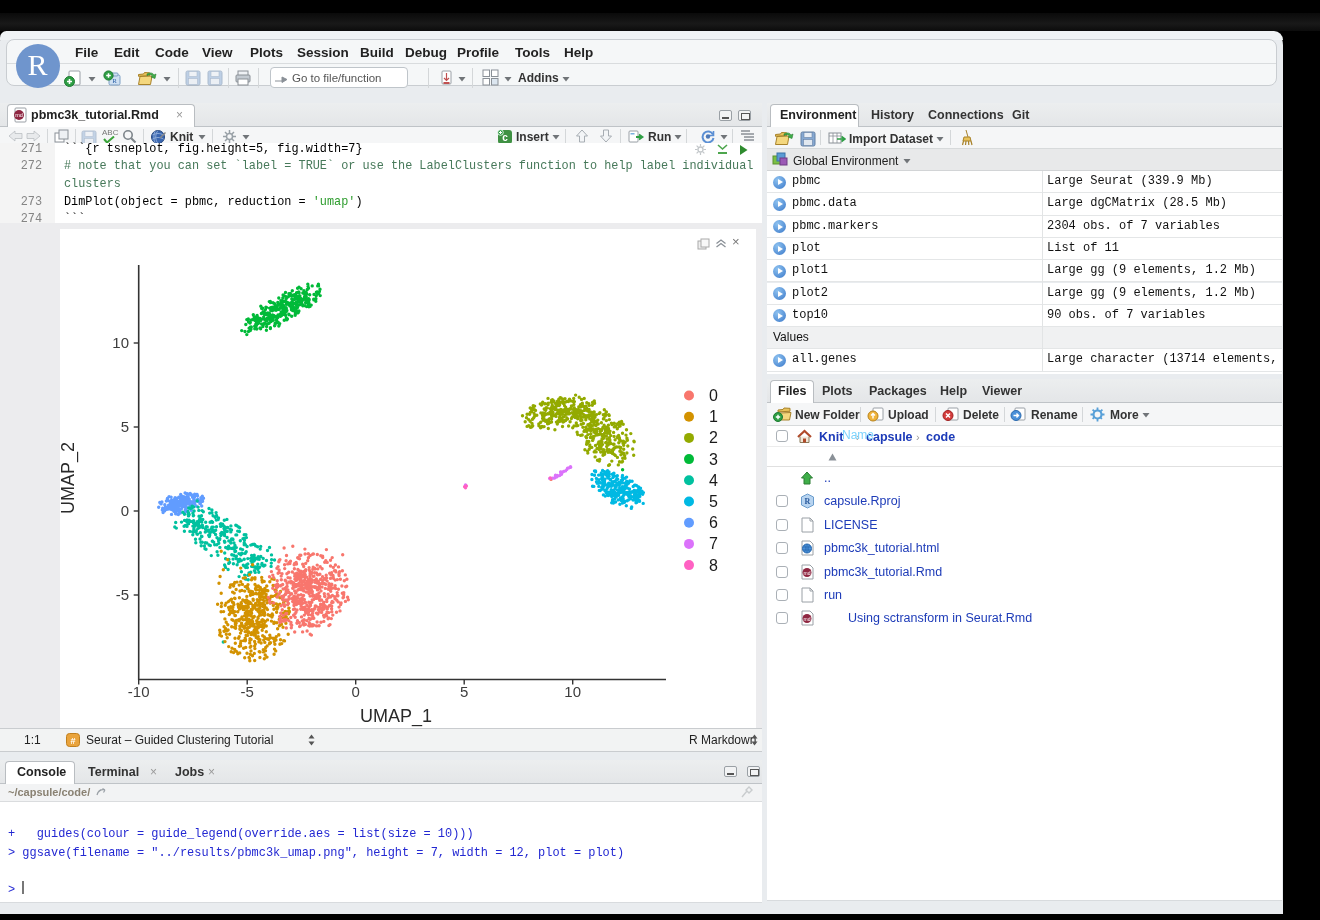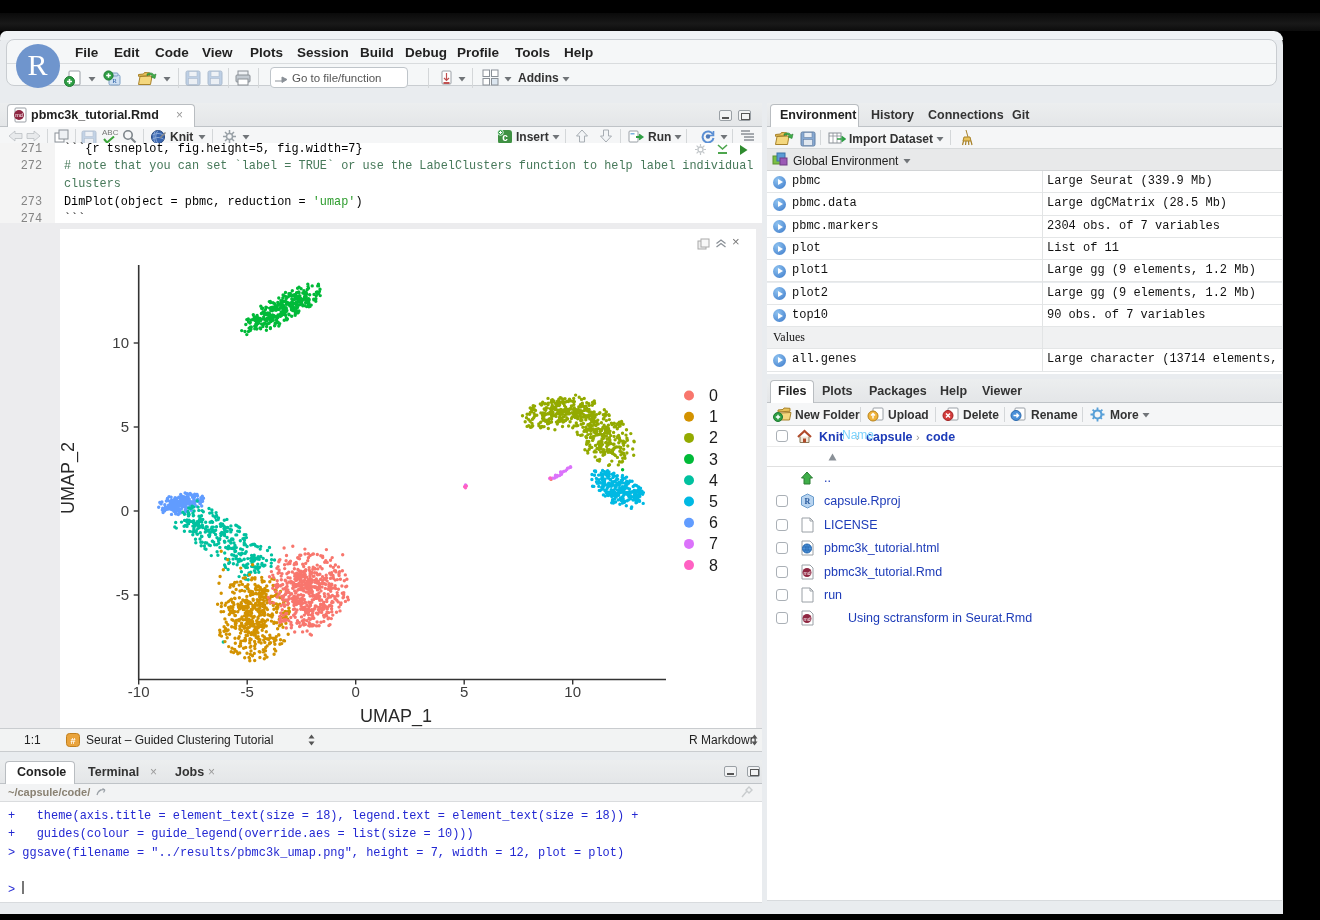--- a/index.html
+++ b/index.html
@@ -357,21 +357,20 @@
 <div class="winbtn min" style="left:724px;top:766px"></div>
 <div class="winbtn max" style="left:747px;top:766px"></div>
 <div class="abs" style="left:0;top:784px;width:762px;height:18px;background:#f2f3f4;border-bottom:1px solid #dadcde"></div>
 <div class="abs" style="left:8px;top:786px;font-size:11px;font-weight:700;color:#8a8273">~/capsule/code/</div>
 <svg class="abs" style="left:96px;top:787px" width="12" height="10" viewBox="0 0 12 10">
       <path d="M1 8 C2 4,5 2,9 3 M9 3 L6.5 1.5 M9 3 L7.5 5.5" stroke="#9aa0a6" stroke-width="1.2" fill="none"></path>
     </svg>
 <svg class="abs" style="left:740px;top:786px" width="14" height="12" viewBox="0 0 14 12">
       <path d="M2 11 L7 5 M6 4 L9 1 L12 4 L9 7 Z" stroke="#c9ccce" stroke-width="1.4" fill="none"></path>
     </svg>
-<div class="conline" style="top:808.5px">+   theme(axis.title = element_text(size = 18), legend.text = element_text(size = 18)) +</div>
 <div class="conline" style="top:827.1px">+   guides(colour = guide_legend(override.aes = list(size = 10)))</div>
 <div class="conline" style="top:845.7px">&gt; ggsave(filename = "../results/pbmc3k_umap.png", height = 7, width = 12, plot = plot)</div>
 <div class="conline" style="top:882.9px">&gt;</div>
 <div class="abs" style="left:22px;top:881px;width:2px;height:13px;background:#777"></div>
 <div class="abs tabbar" style="left:767px;top:103px;width:515px;height:24px"></div>
 <div class="tab" style="left:770px;top:104px;width:89px;height:23px"></div>
 <div class="abs" style="left:780px;top:108px;font-size:12.5px;font-weight:700;color:#222">Environment</div>
 <div class="tablbl" style="left:871px;top:108px">History</div>
 <div class="tablbl" style="left:928px;top:108px">Connections</div>
 <div class="tablbl" style="left:1012px;top:108px">Git</div>
@@ -442,21 +441,21 @@
       <span class="bluedot"></span>
       <div class="envname">plot2</div>
       <div class="envval">Large gg (9 elements, 1.2 Mb)</div>
     </div>
 <div class="envrow" style="top:304.80000000000007px">
       <span class="bluedot"></span>
       <div class="envname">top10</div>
       <div class="envval">90 obs. of 7 variables</div>
     </div>
 <div class="envrow" style="top:327.1000000000001px;background:#f0f1f2">
-      <div class="envname" style="left:6px;font-family:Liberation Serif, serif">Values</div>
+      <div class="envname" style="left:6px;font-family:Liberation Sans, sans-serif">Values</div>
     </div>
 <div class="envrow" style="top:349.4000000000001px">
       <span class="bluedot"></span>
       <div class="envname">all.genes</div>
       <div class="envval">Large character (13714 elements, 8</div>
     </div>
 <div class="abs" style="left:1042px;top:171px;width:1px;height:200px;background:#e2e4e5"></div>
 <div class="abs" style="left:767px;top:371.7px;width:515px;height:2px;background:#fff"></div>
 <div class="abs tabbar" style="left:767px;top:379px;width:515px;height:24px"></div>
 <div class="tab" style="left:770px;top:380px;width:44px;height:23px"></div>

